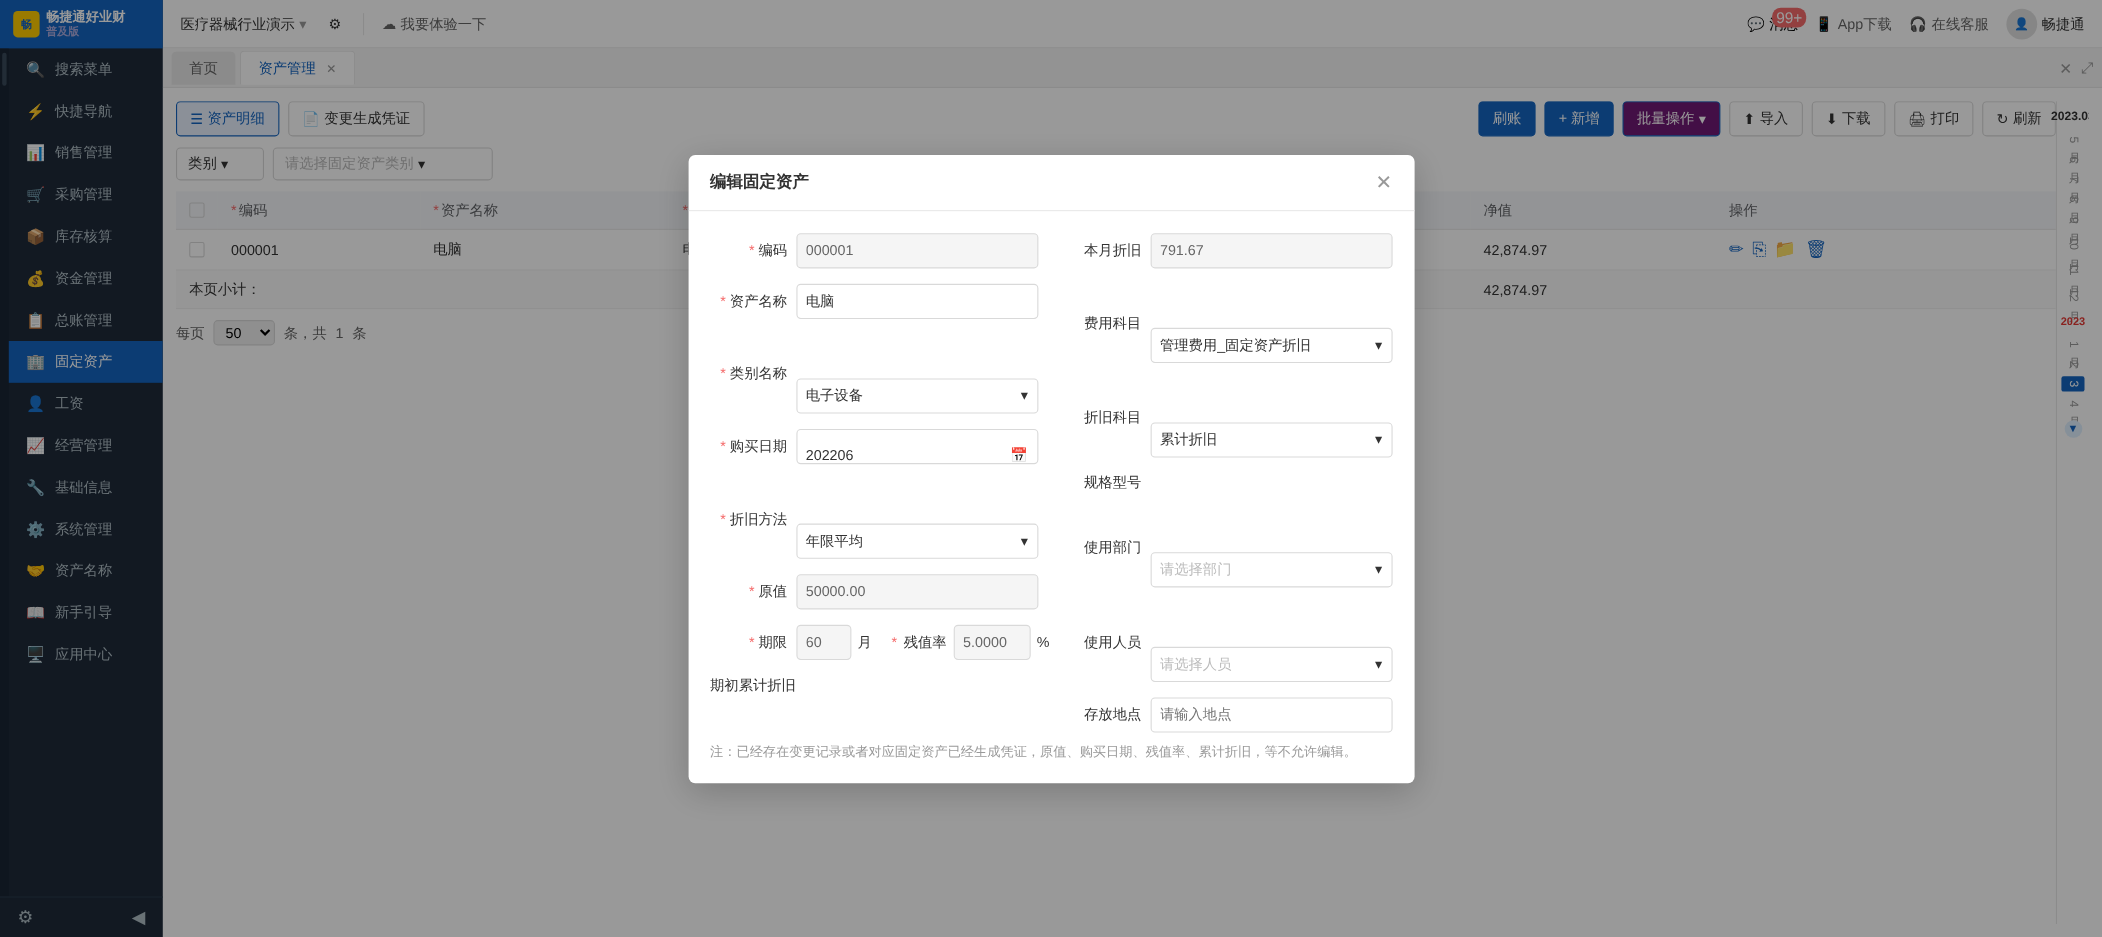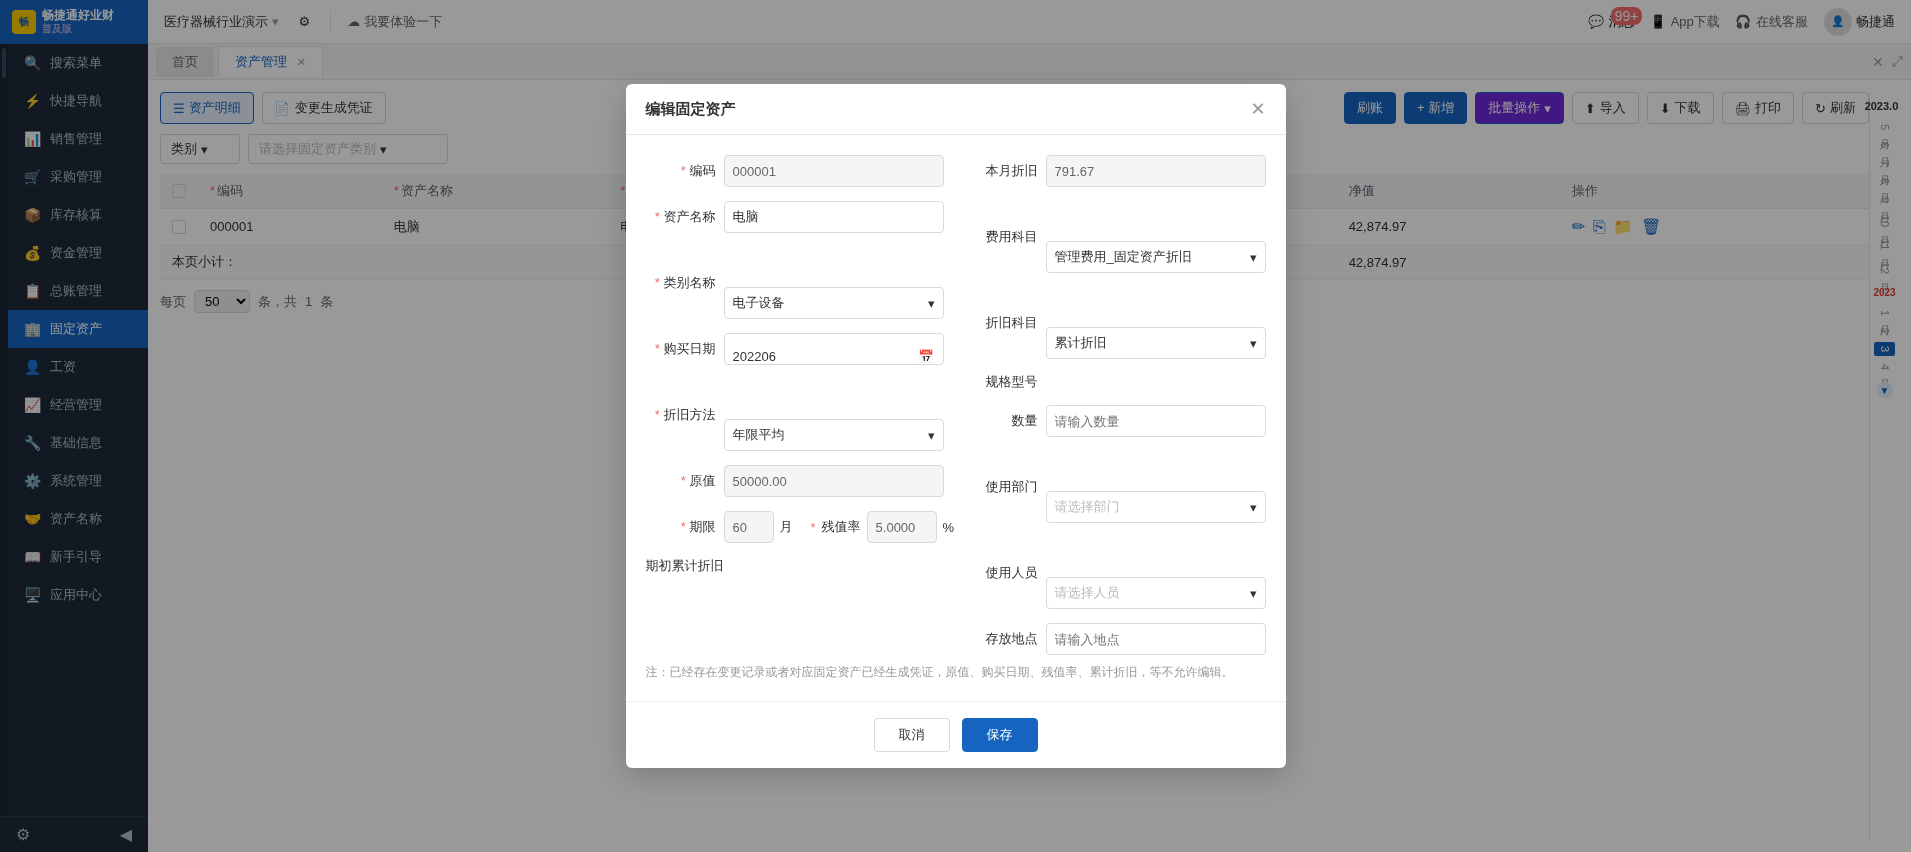--- a/index.html
+++ b/index.html
@@ -483,21 +483,21 @@
             <span>变更生成凭证</span>
           </button>
 
           <div class="toolbar-right">
             <button class="toolbar-btn primary">
               <span>刷账</span>
             </button>
             <button class="toolbar-btn primary">
               <span>+ 新增</span>
             </button>
-            <button class="toolbar-btn" style="background:#6d28d9;color:white;border-color:#1565c0;">
+            <button class="toolbar-btn" style="background:#701a75;color:white;border-color:#1565c0;">
               <span>批量操作</span>
               <span>▾</span>
             </button>
             <button class="toolbar-btn">
               <span>⬆</span>
               <span>导入</span>
             </button>
             <button class="toolbar-btn">
               <span>⬇</span>
               <span>下载</span>
@@ -716,24 +716,20 @@
             <div class="form-select">
               <span>累计折旧</span>
               <span>▾</span>
             </div>
           </div>
 
           <div class="form-row">
             <span class="form-label">规格型号</span>
           </div>
 
-          <div class="form-row">
-            <span class="form-label">数量</span>
-            <input class="form-input" type="text" placeholder="请输入数量" style="">
-          </div>
 
           <div class="form-row">
             <span class="form-label">使用部门</span>
             <div class="form-select">
               <span style="color:#bbb;">请选择部门</span>
               <span>▾</span>
             </div>
           </div>
 
           <div class="form-row">
@@ -750,18 +746,14 @@
           </div>
 
         </div>
       </div>
 
       <div class="note-text">
         <span>注：已经存在变更记录或者对应固定资产已经生成凭证，原值、购买日期、残值率、累计折旧，等不允许编辑。</span>
       </div>
     </div>
 
-    <div class="modal-footer">
-      <button class="btn">取消</button>
-      <button class="btn btn-primary">保存</button>
-    </div>
   </div>
 </div>
 
 </body></html>

